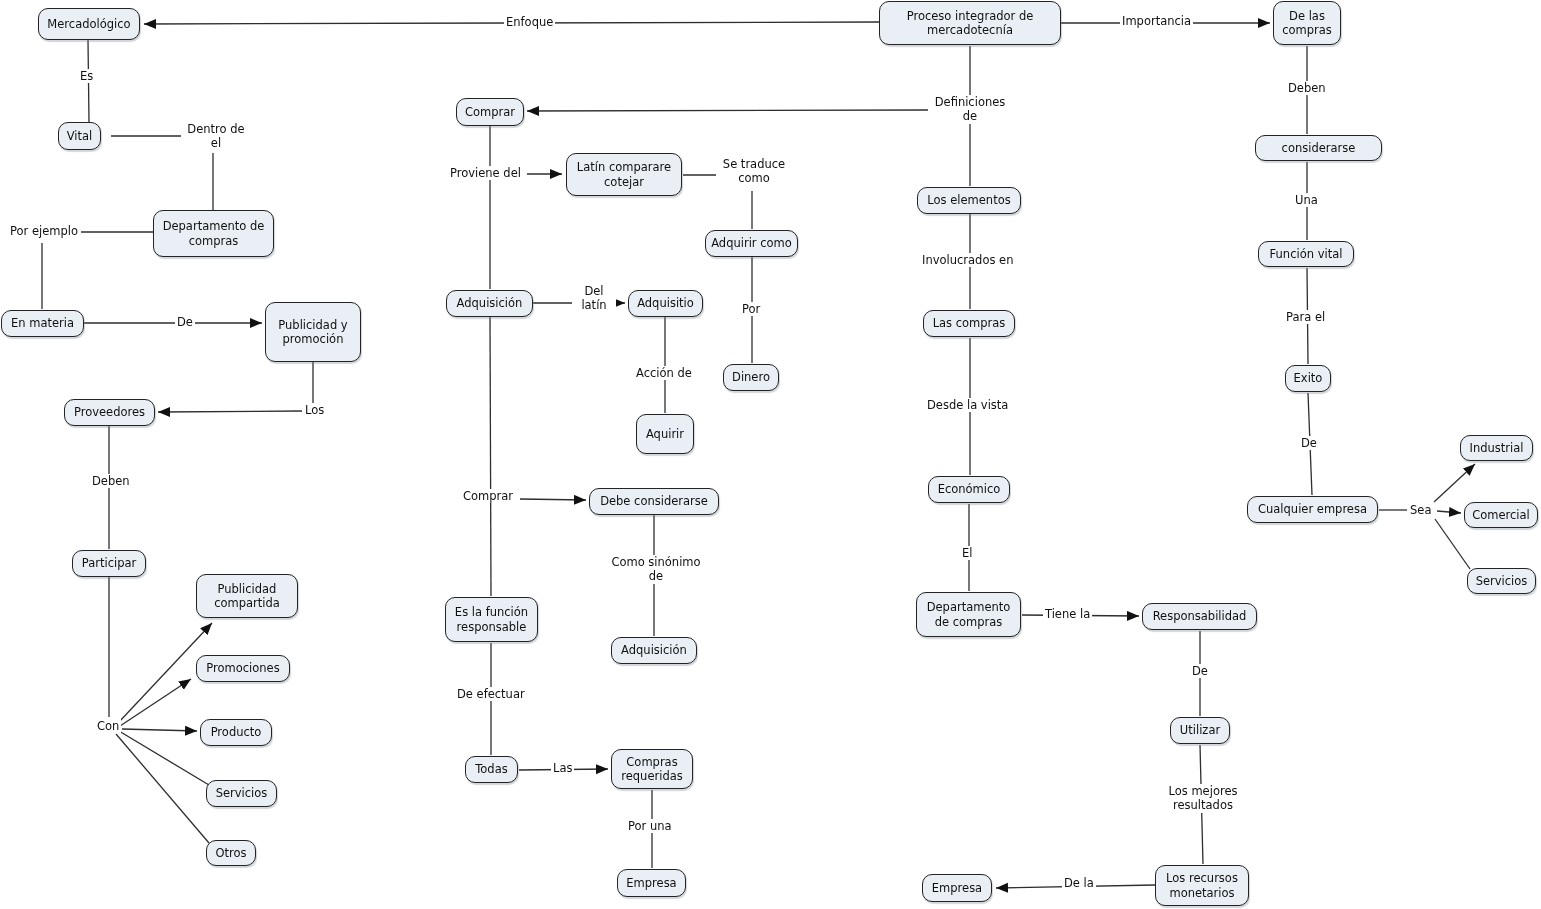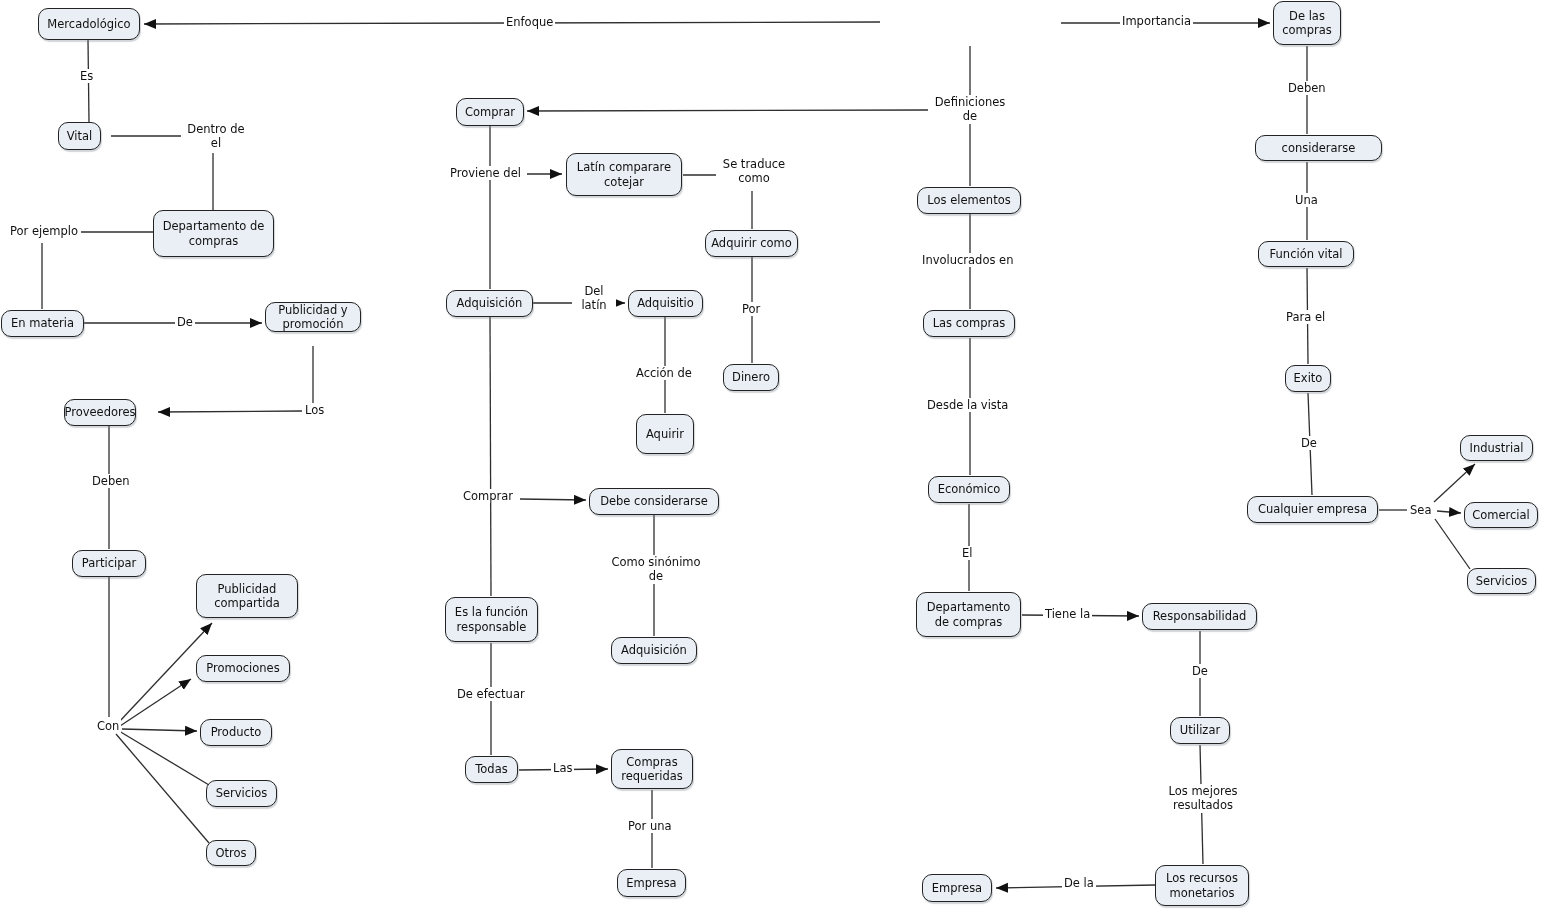--- a/index.html
+++ b/index.html
@@ -114,23 +114,23 @@
   <div class="elabel" style="left:1293px;top:193px">Una</div>
   <div class="elabel" style="left:1284px;top:310px">Para el</div>
   <div class="elabel" style="left:1299px;top:436px">De</div>
   <div class="elabel" style="left:1408px;top:503px">Sea</div>
 
   <div class="node" style="left:38px;top:8px;width:102px;height:32px">Mercadológico</div>
   <div class="node" style="left:58px;top:122px;width:43px;height:28px">Vital</div>
   <div class="node" style="left:153px;top:210px;width:121px;height:47px">Departamento de
 compras</div>
   <div class="node" style="left:1px;top:310px;width:83px;height:27px">En materia</div>
-  <div class="node" style="left:265px;top:302px;width:96px;height:30px">Publicidad y
+  <div class="node" style="left:265px;top:302px;width:96px;height:60px">Publicidad y
 promoción</div>
-  <div class="node" style="left:64px;top:399px;width:72px;height:27px">Proveedores</div>
+  <div class="node" style="left:64px;top:399px;width:91px;height:27px">Proveedores</div>
   <div class="node" style="left:72px;top:550px;width:74px;height:27px">Participar</div>
   <div class="node" style="left:196px;top:574px;width:102px;height:44px">Publicidad
 compartida</div>
   <div class="node" style="left:196px;top:655px;width:94px;height:27px">Promociones</div>
   <div class="node" style="left:200px;top:719px;width:72px;height:27px">Producto</div>
   <div class="node" style="left:206px;top:780px;width:71px;height:27px">Servicios</div>
   <div class="node" style="left:206px;top:840px;width:50px;height:26px">Otros</div>
   <div class="node" style="left:456px;top:98px;width:68px;height:28px">Comprar</div>
   <div class="node" style="left:566px;top:153px;width:116px;height:43px">Latín comparare
 cotejar</div>
@@ -140,20 +140,22 @@
   <div class="node" style="left:723px;top:364px;width:56px;height:27px">Dinero</div>
   <div class="node" style="left:636px;top:414px;width:58px;height:40px">Aquirir</div>
   <div class="node" style="left:589px;top:488px;width:130px;height:27px">Debe considerarse</div>
   <div class="node" style="left:445px;top:597px;width:93px;height:45px">Es la función
 responsable</div>
   <div class="node" style="left:611px;top:637px;width:86px;height:27px">Adquisición</div>
   <div class="node" style="left:465px;top:756px;width:53px;height:27px">Todas</div>
   <div class="node" style="left:611px;top:749px;width:82px;height:40px">Compras
 requeridas</div>
   <div class="node" style="left:617px;top:869px;width:69px;height:28px">Empresa</div>
+  <div class="node" style="left:879px;top:1px;width:182px;height:44px">Proceso integrador de
+mercadotecnía</div>
   <div class="node" style="left:917px;top:187px;width:104px;height:27px">Los elementos</div>
   <div class="node" style="left:923px;top:310px;width:92px;height:27px">Las compras</div>
   <div class="node" style="left:928px;top:476px;width:82px;height:27px">Económico</div>
   <div class="node" style="left:916px;top:592px;width:105px;height:45px">Departamento
 de compras</div>
   <div class="node" style="left:1142px;top:603px;width:115px;height:27px">Responsabilidad</div>
   <div class="node" style="left:1170px;top:717px;width:60px;height:27px">Utilizar</div>
   <div class="node" style="left:1155px;top:865px;width:94px;height:41px">Los recursos
 monetarios</div>
   <div class="node" style="left:922px;top:874px;width:70px;height:28px">Empresa</div>

